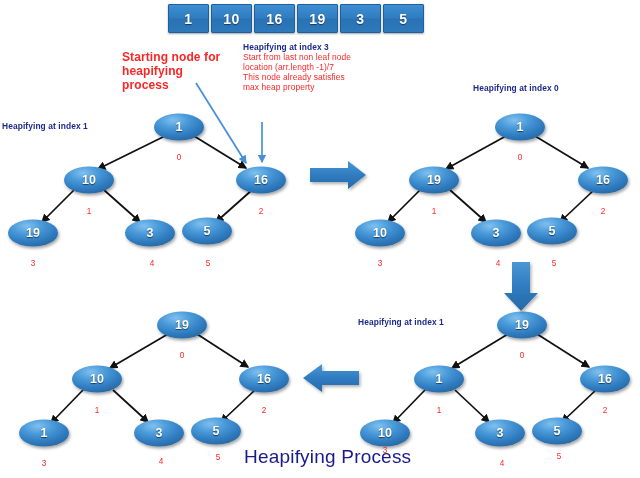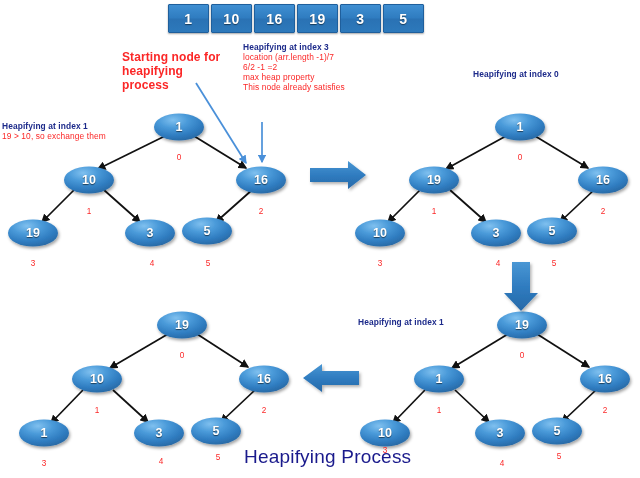--- a/index.html
+++ b/index.html
@@ -31,21 +31,21 @@
   }
 
   
   .note{position:absolute;line-height:1.18;}
   .note .hdr{color:#1c2a8a;font-weight:bold;font-size:8.4px;letter-spacing:.1px;}
   .note .body{color:#fb2727;font-size:8.4px;letter-spacing:.1px;}
   .note-starting{left:122px;top:50px;width:110px;}
   .note-starting .hdr{color:#fb2727;font-weight:bold;font-size:12px;}
   .note-idx2{left:243px;top:43px;width:135px;}
   .note-idx1a{left:2px;top:122px;width:140px;}
-  .note-idx0{left:473px;top:70px;width:150px;}
+  .note-idx0{left:473px;top:84px;width:150px;}
   .note-idx1b{left:358px;top:318px;width:140px;}
 
   
   .nodelbl{
     position:absolute;
     color:#ffffff;font-weight:bold;font-size:12.5px;
     text-shadow:0 1px 1px rgba(0,0,0,.55);
     transform:translate(-50%,-50%);
     pointer-events:none;
     white-space:nowrap;
@@ -177,29 +177,28 @@
     <div class="array-cell">5</div>
   </div>
 
   <div class="note note-starting">
     <div class="hdr">Starting node for</div>
     <div class="hdr">heapifying process</div>
   </div>
 
   <div class="note note-idx2">
     <div class="hdr">Heapifying at index 3</div>
+    <div class="body">Start from last non leaf node</div>
     <div class="body">location (arr.length -1)/7</div>
-    <div class="body">6/2 -1 =2</div>
+    <div class="body">This node already satisfies</div>
     <div class="body">max heap property</div>
-    <div class="body">This node already satisfies</div>
   </div>
 
   <div class="note note-idx1a">
     <div class="hdr">Heapifying at index 1</div>
-    <div class="body">19 &gt; 10, so exchange them</div>
   </div>
 
   <div class="note note-idx0">
     <div class="hdr">Heapifying at index 0</div>
   </div>
 
   <div class="note note-idx1b">
     <div class="hdr">Heapifying at index 1</div>
   </div>
 

